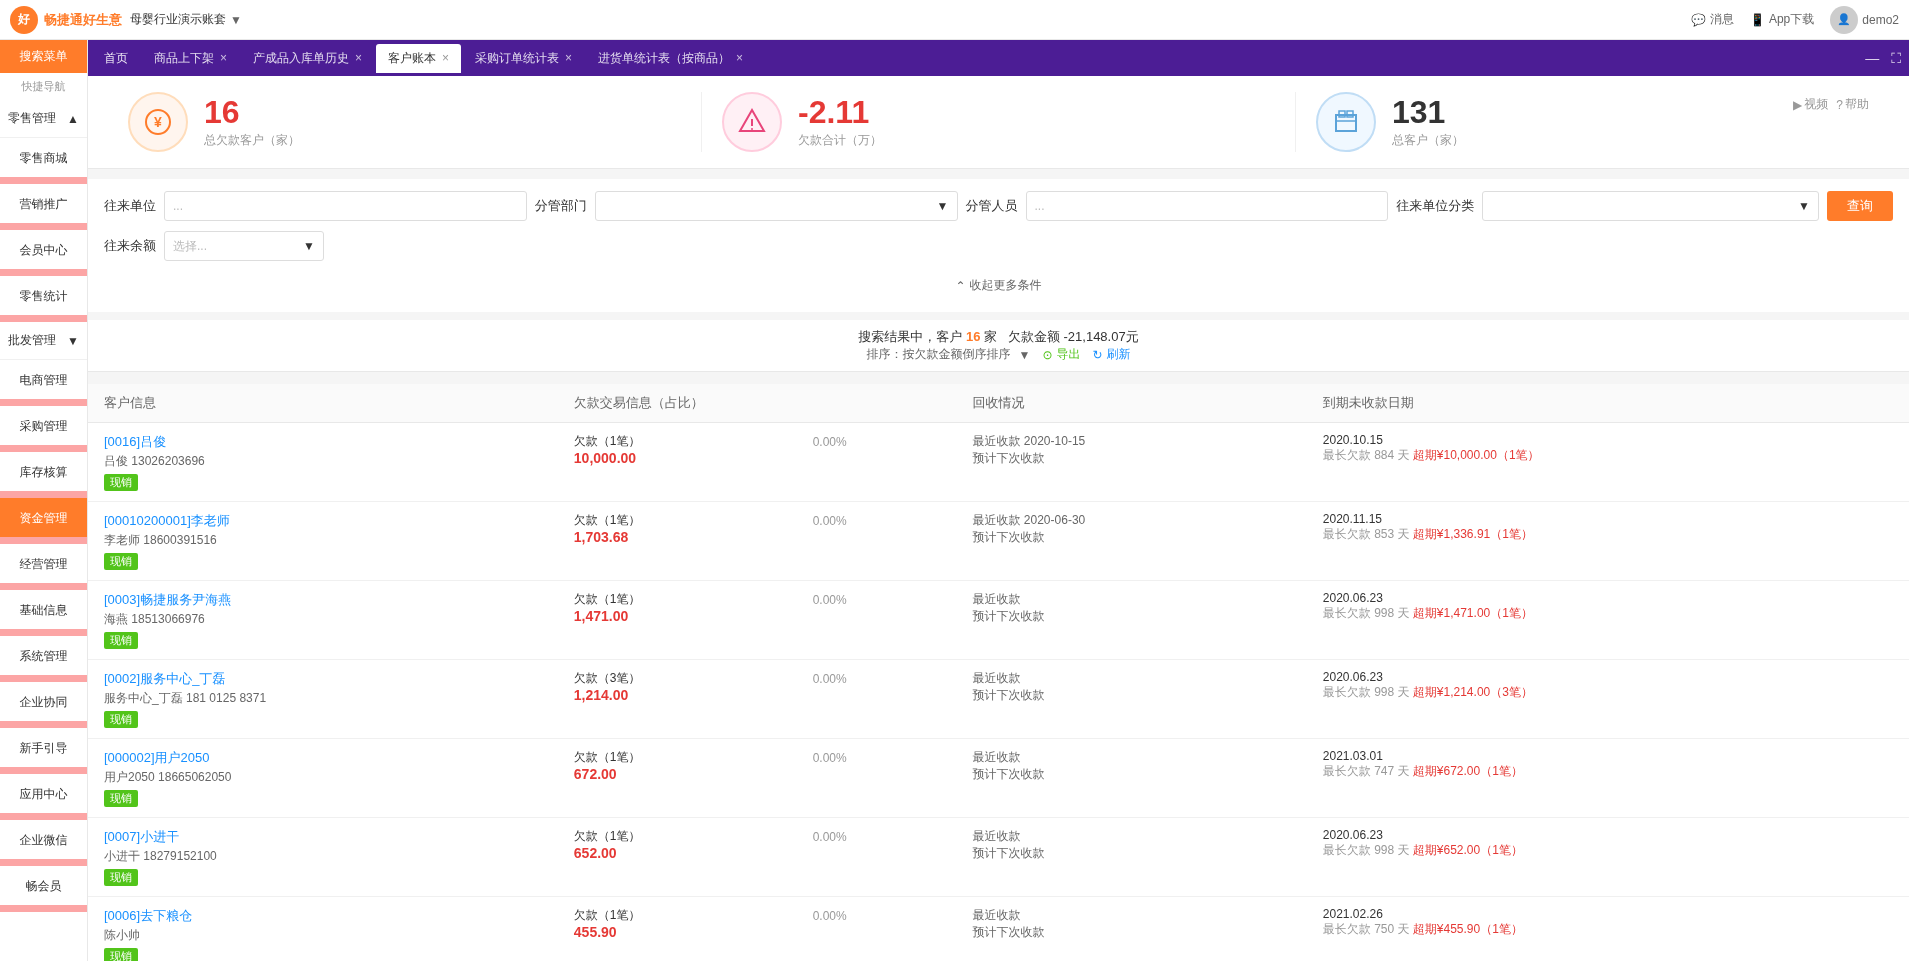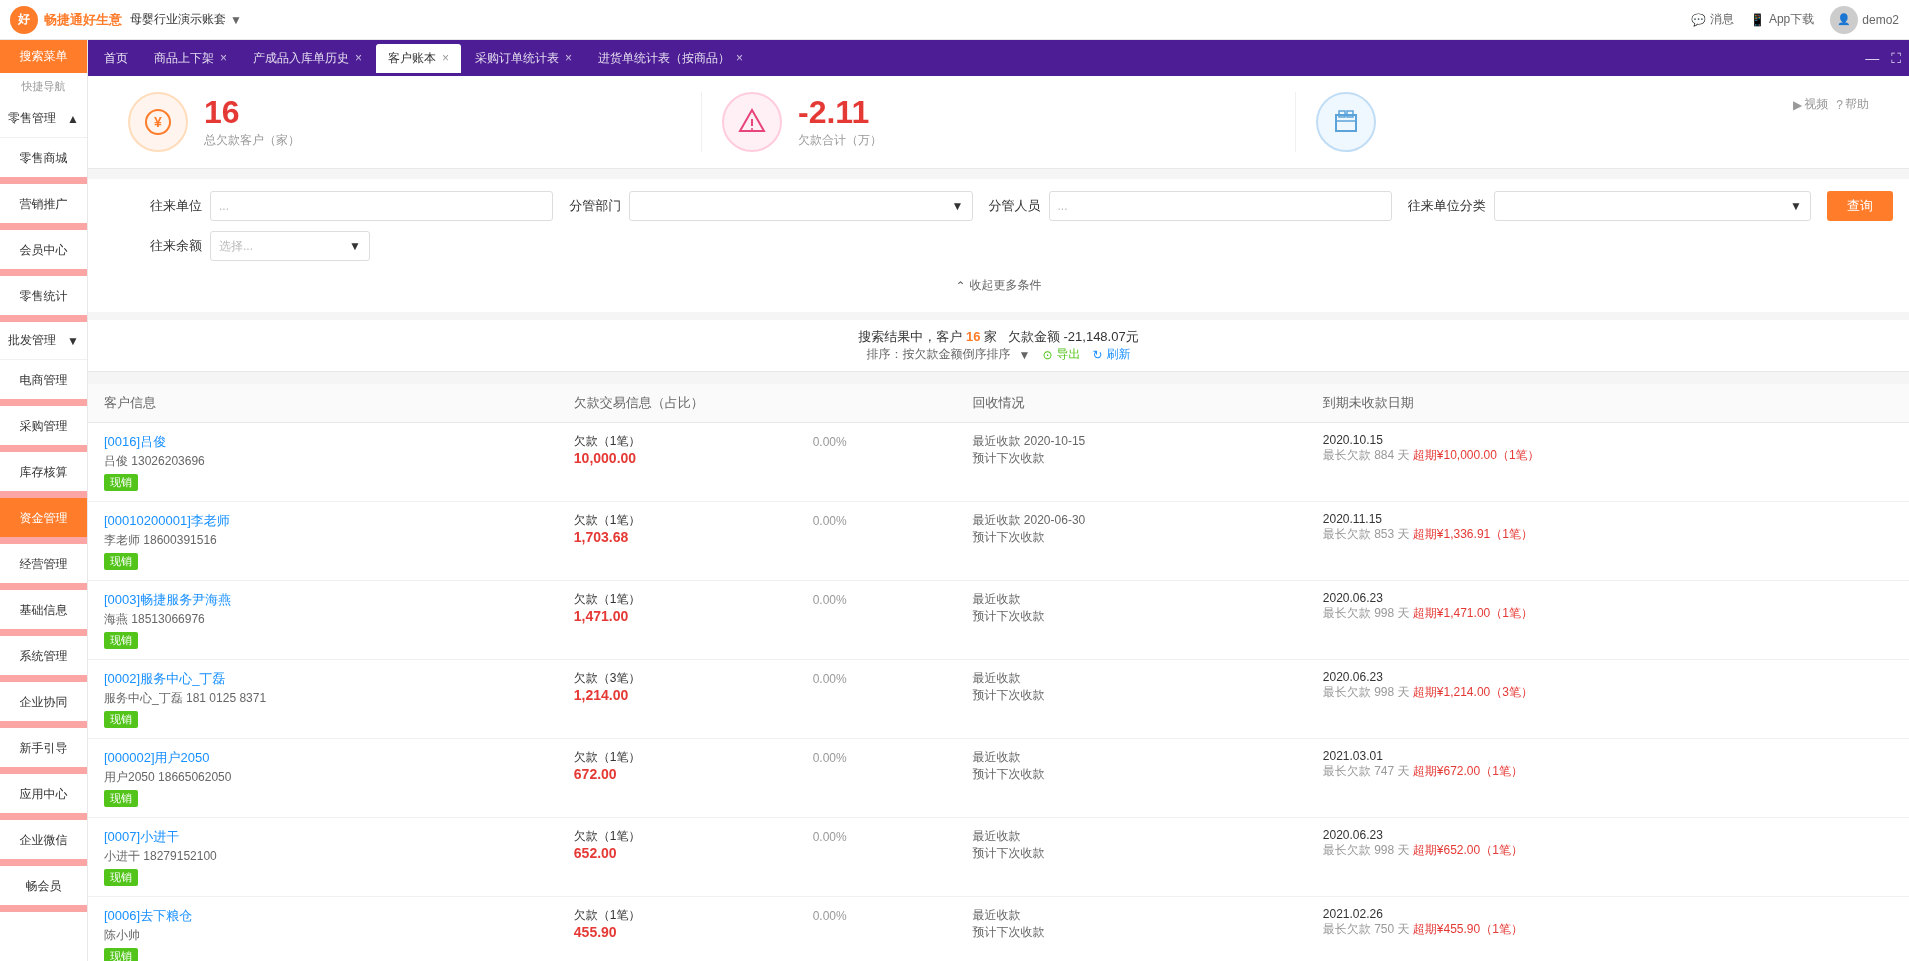--- a/index.html
+++ b/index.html
@@ -56,21 +56,21 @@
     .card-icon.blue { background: #f0f8ff; color: #5ba3d9; border: 2px solid #c0ddf5; }
     .card-value { font-size: 32px; font-weight: bold; line-height: 1; }
     .card-value.red { color: #e53935; }
     .card-value.dark { color: #333; }
     .card-label { font-size: 12px; color: #999; margin-top: 4px; }
     .card-actions { margin-left: auto; display: flex; gap: 8px; align-self: flex-start; margin-top: 4px; }
     .card-action-btn { font-size: 12px; color: #999; display: flex; align-items: center; gap: 2px; cursor: pointer; }
 
     
     .filter-area { background: #fff; padding: 12px 16px; margin-bottom: 8px; }
-    .filter-row { display: flex; align-items: flex-start; gap: 16px; margin-bottom: 10px; margin-left: 46px; }
+    .filter-row { display: flex; align-items: flex-start; gap: 8px; margin-bottom: 10px; }
     .filter-item { display: flex; align-items: center; gap: 8px; flex: 1; }
     .filter-label { font-size: 13px; color: #333; white-space: nowrap; flex-shrink: 0; }
     .filter-input { flex: 1; border: 1px solid #ddd; border-radius: 3px; padding: 5px 8px; font-size: 12px; display: flex; align-items: center; justify-content: space-between; min-height: 30px; cursor: text; background: #fff; }
     .filter-select { flex: 1; border: 1px solid #ddd; border-radius: 3px; padding: 5px 8px; font-size: 12px; display: flex; align-items: center; justify-content: space-between; min-height: 30px; cursor: pointer; background: #fff; }
     .filter-select-placeholder { color: #bbb; }
     .search-btn { background: #ff7c2a; color: #fff; border: none; padding: 6px 20px; border-radius: 3px; font-size: 13px; cursor: pointer; }
     .collapse-row { text-align: center; padding: 6px 0; }
     .collapse-btn { color: #666; font-size: 12px; cursor: pointer; display: inline-flex; align-items: center; gap: 4px; }
 
     
@@ -260,20 +260,24 @@
           </div>
           <div class="summary-card">
             <div class="card-icon blue">
               <svg width="30" height="30" viewBox="0 0 30 30" fill="none">
                 <rect x="5" y="8" width="20" height="16" stroke="#5ba3d9" stroke-width="2" fill="none"></rect>
                 <rect x="8" y="4" width="6" height="6" stroke="#5ba3d9" stroke-width="1.5" fill="none"></rect>
                 <rect x="16" y="4" width="6" height="6" stroke="#5ba3d9" stroke-width="1.5" fill="none"></rect>
                 <line x1="5" y1="14" x2="25" y2="14" stroke="#5ba3d9" stroke-width="1.5"></line>
               </svg>
             </div>
+            <div style="flex:1;">
+              <div class="card-value dark">131</div>
+              <div class="card-label">总客户（家）</div>
+            </div>
             <div class="card-actions">
               <div class="card-action-btn">
                 <span>▶</span>
                 <span>视频</span>
               </div>
               <div class="card-action-btn">
                 <span>?</span>
                 <span>帮助</span>
               </div>
             </div>

